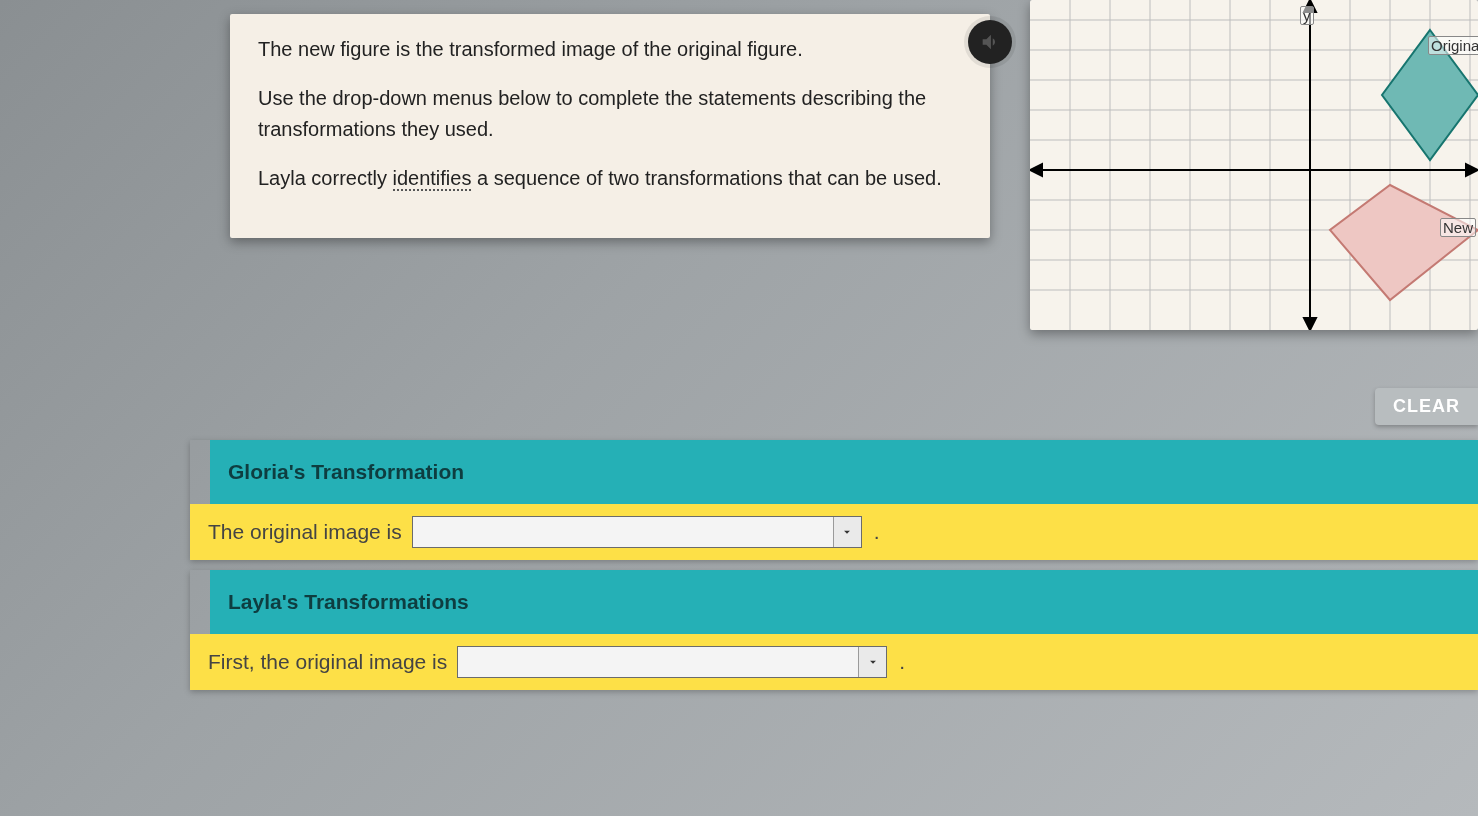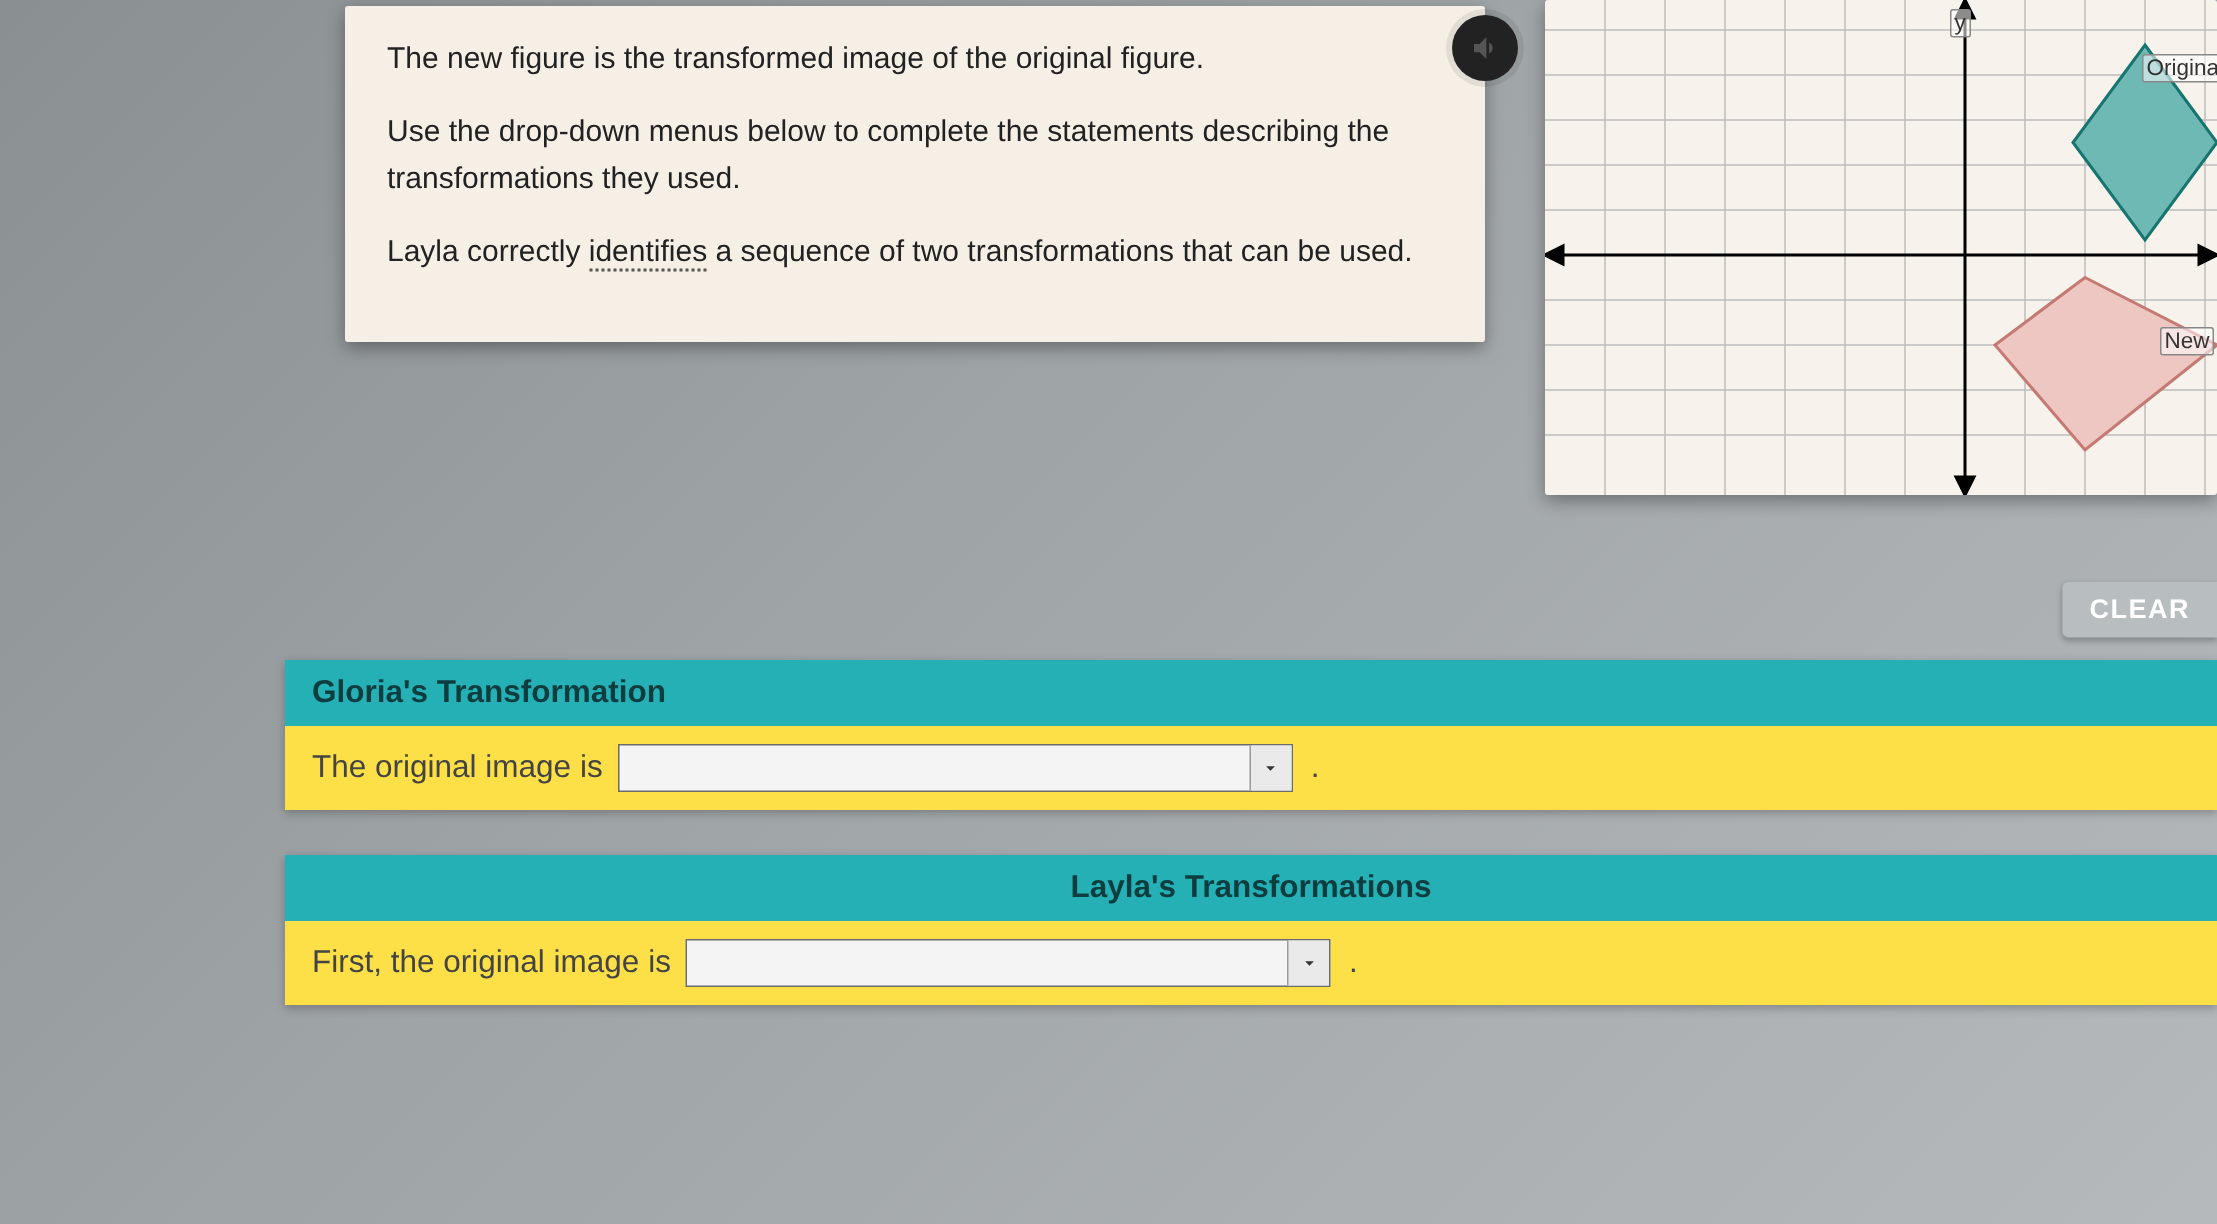--- a/index.html
+++ b/index.html
@@ -8,21 +8,21 @@
     font-family: Arial, Helvetica, sans-serif;
     background: linear-gradient(135deg, #8a8f92 0%, #9ea3a6 40%, #b5b9bc 100%);
     position: relative;
     color: #1a1a1a;
   }
 
   
   .question-card {
     position: absolute;
     left: 230px;
-    top: 4px;
+    top: 14px;
     width: 760px;
     background: #f5efe6;
     border-radius: 2px;
     box-shadow: 0 4px 12px rgba(0,0,0,.35);
     padding: 20px 28px 26px 28px;
   }
   .question-card p {
     font-size: 20px;
     line-height: 1.55;
     margin-bottom: 18px;
@@ -92,21 +92,22 @@
     position: absolute;
     left: 190px;
     right: 0;
     box-shadow: 0 2px 6px rgba(0,0,0,.25);
   }
   .section-header {
     background: #25b0b6;
     color: #0e3d40;
     font-size: 21px;
     font-weight: bold;
-    padding: 10px 18px;
+    padding: 20px 18px;
+    margin-left: 20px;
   }
   .section-body {
     background: #fde047;
   }
   .row {
     padding: 12px 18px;
     font-size: 21px;
     color: #444;
     display: flex;
     align-items: center;
@@ -135,21 +136,21 @@
     justify-content: center;
     border-left: 1px solid #9a9a9a;
     background: #eaeaea;
   }
   .dropdown .dd-arrow svg { width: 14px; height: 14px; fill: #333; }
 
   .period { margin-left: 2px; }
 
   
   #sec-gloria { top: 440px; }
-  #sec-layla  { top: 570px; text-align: center; }
+  #sec-layla  { top: 570px; }
 
 </style>
 </head>
 <body>
 
 <div class="question-card">
   <p>The new figure is the transformed image of the original figure.</p>
   <p>Use the drop-down menus below to complete the statements describing the transformations they used.</p>
   <p>
     <span>Layla correctly </span><span class="identifies">identifies</span><span> a sequence of two transformations that can be used.</span>

